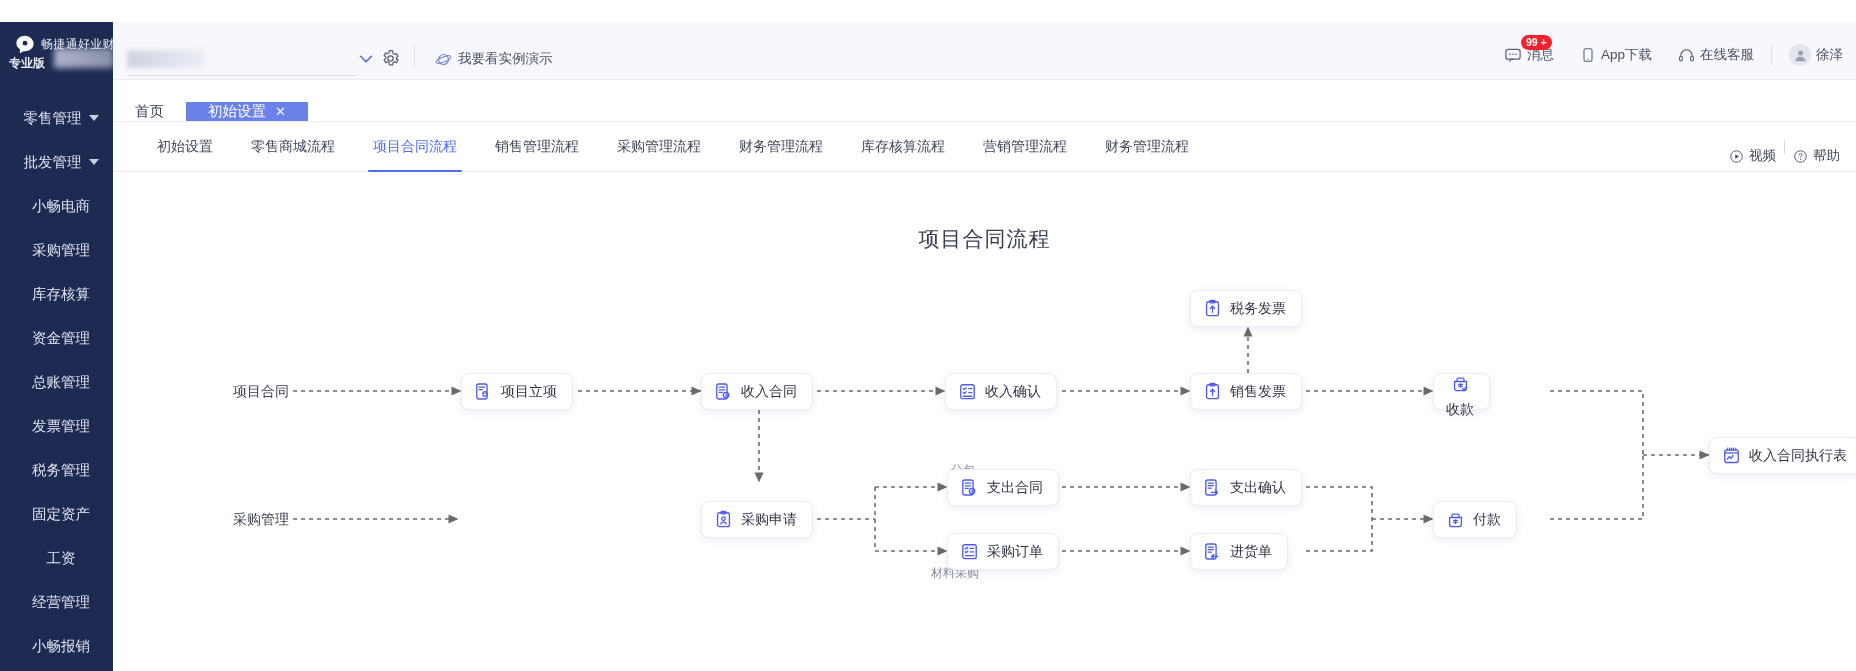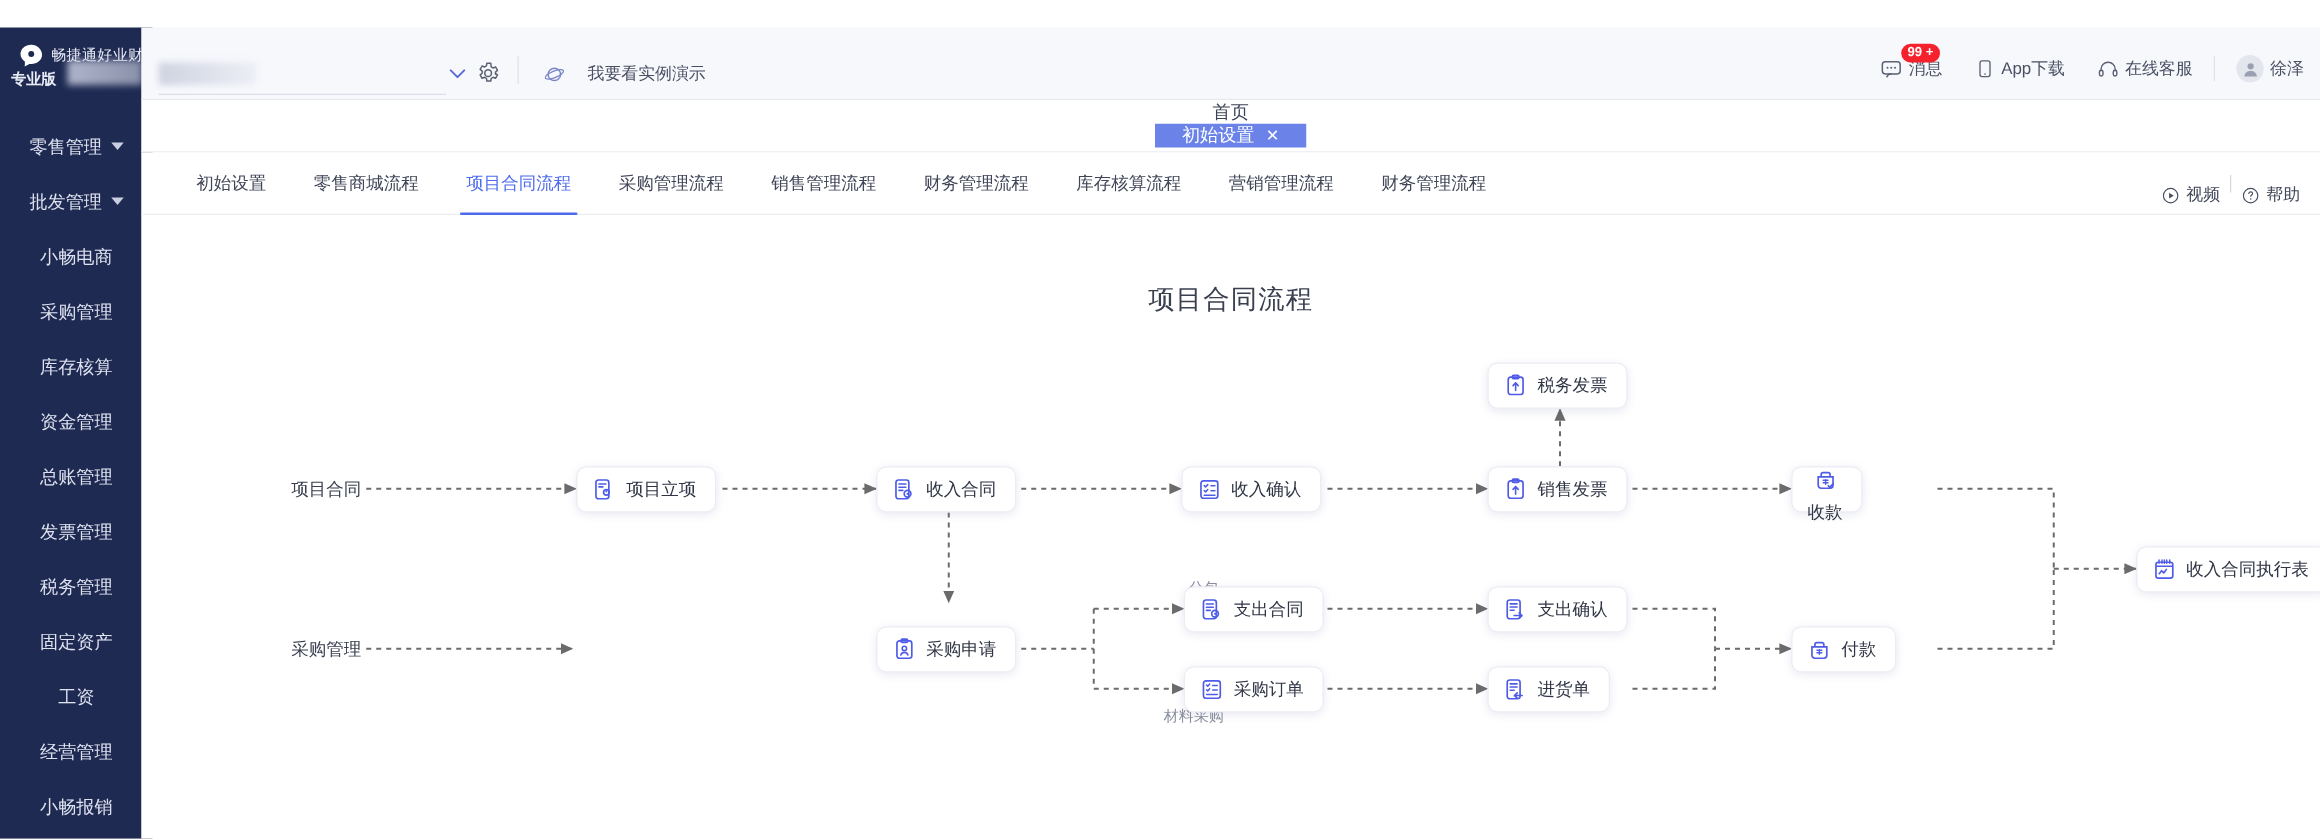--- a/index.html
+++ b/index.html
@@ -64,21 +64,21 @@
   }
   .hdr-chevron {
     position: absolute; left: 244px; top: 28px; width: 18px; height: 18px;
     cursor: pointer;
   }
   .hdr-gear { position:absolute; left:268px; top:27px; cursor:pointer; }
   .hdr-divider {
     position:absolute; left:301px; top:23px; width:1px; height:22px; background:#dfe1ea;
   }
   .hdr-demo {
-    position:absolute; left:322px; top:28px; display:flex; align-items:center; gap:18px;
+    position:absolute; left:322px; top:28px; display:flex; align-items:center; gap:6px;
     font-size:13.5px; color:#4a4f63; cursor:pointer; white-space:nowrap;font-family:Liberation Serif, serif;
   }
   .hdr-right {
     position:absolute; right:0px; top:22px; display:flex; align-items:center; gap:0px;
   }
   .hdr-rt-item {
     display:flex; align-items:center; gap:5px; font-size:13.5px; color:#4a4f63;
     cursor:pointer; padding:0 13px; position:relative; white-space:nowrap;
   }
   .badge99 {
@@ -89,21 +89,21 @@
   .hdr-sep { width:1px; height:20px; background:#e0e2ea; margin:0 4px; }
   .avatar {
     width:22px; height:22px; border-radius:50%; background:#e4e6ee;
     display:flex; align-items:center; justify-content:center;
   }
 
   
   #pagetabs {
     position:absolute; left:113px; top:80px; right:0; height:42px;
     background:#fff; border-bottom:1px solid #ececf1;
-    display:flex; align-items:center;flex-direction:column;
+    display:flex; align-items:flex-end;
   }
   .ptab {
     display:flex; align-items:center; justify-content:center;
     font-size:14.5px; color:#3c4257; padding:0 22px; cursor:pointer;
   }
   .ptab.home { color:#3c4257; }
   .ptab.active { background:#6b83e8; color:#fff; }
   .ptab .close {
     margin-left:9px; font-size:13px; color:#ffffff; opacity:.95;
   }
@@ -273,24 +273,24 @@
         <div class="proc-tab">
           <span>初始设置</span>
         </div>
         <div class="proc-tab">
           <span>零售商城流程</span>
         </div>
         <div class="proc-tab active">
           <span>项目合同流程</span>
         </div>
         <div class="proc-tab">
+          <span>销售管理流程</span>
+        </div>
+        <div class="proc-tab">
           <span>采购管理流程</span>
-        </div>
-        <div class="proc-tab">
-          <span>销售管理流程</span>
         </div>
         <div class="proc-tab">
           <span>财务管理流程</span>
         </div>
         <div class="proc-tab">
           <span>库存核算流程</span>
         </div>
         <div class="proc-tab">
           <span>营销管理流程</span>
         </div>

